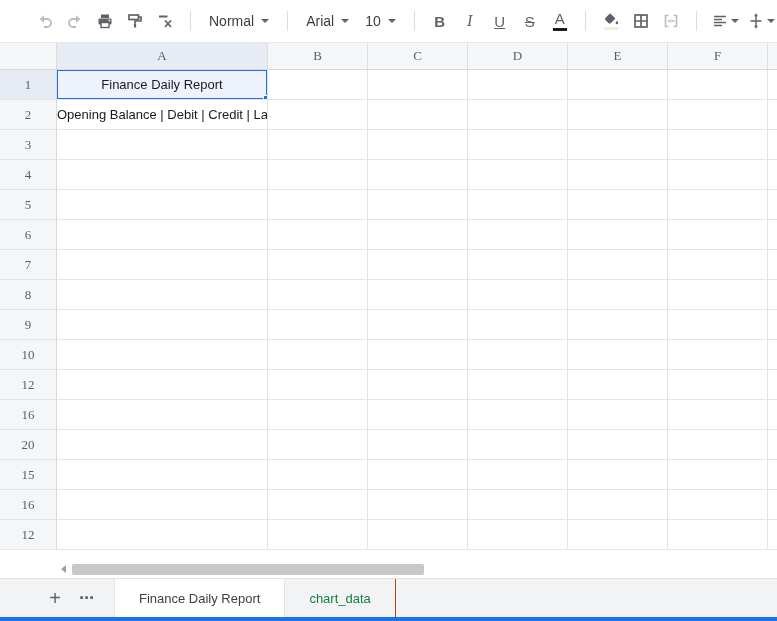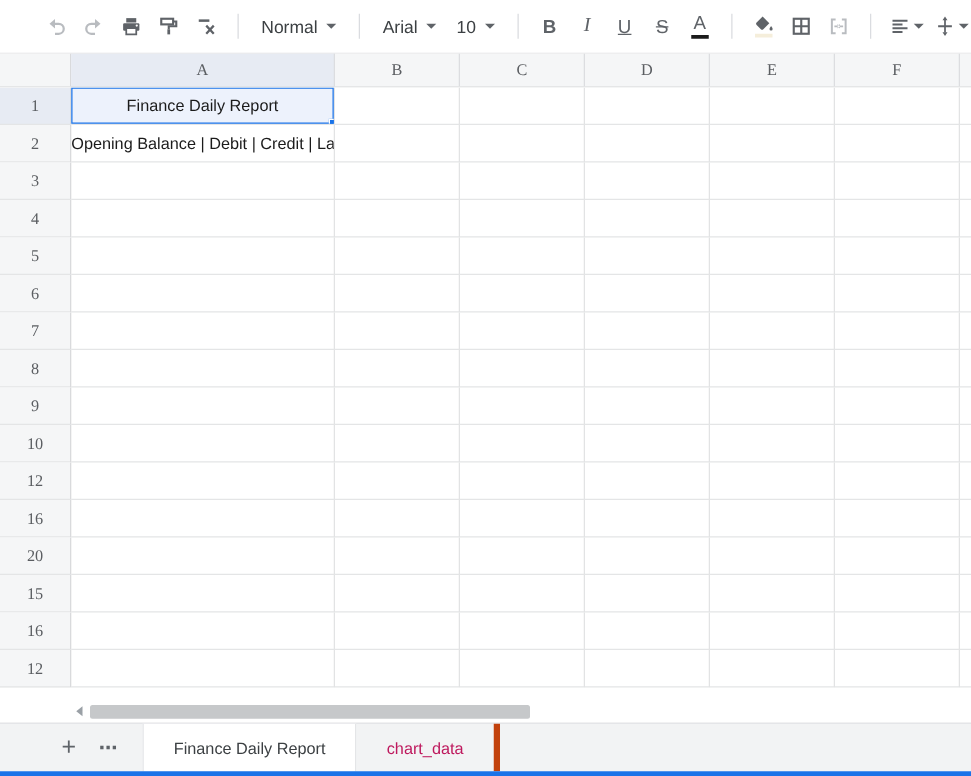--- a/index.html
+++ b/index.html
@@ -102,21 +102,21 @@
     display:flex; align-items:stretch;
   }
   .tab-add, .tab-more {
     align-self:center; width:26px; height:26px; display:flex; align-items:center; justify-content:center;
     color:#5f6368; cursor:pointer; border-radius:50%;
   }
   .tab-add { margin-left:42px; font-size:20px; font-weight:400; }
   .tab-more { margin-left:6px; margin-right:14px; font-size:15px; font-weight:bold; letter-spacing:1px; }
   .sheet-tab {
     display:flex; align-items:center; padding:0 24px; font-size:13px;
-    color:#be185d; cursor:pointer; border-right:5px solid #c2410c;
+    color:#15803d; cursor:pointer; border-right:1px solid #c2410c;
   }
   .sheet-tab.active {
     background:#fff; color:#3c4043; border-left:1px solid #e4e5e7; border-right:1px solid #e4e5e7;
   }
   .bottom-accent { height:4px; flex:0 0 4px; background:var(--accent); }
 </style>
 </head>
 <body>
 
 <div class="app" style="--accent: #1a73e8;">

